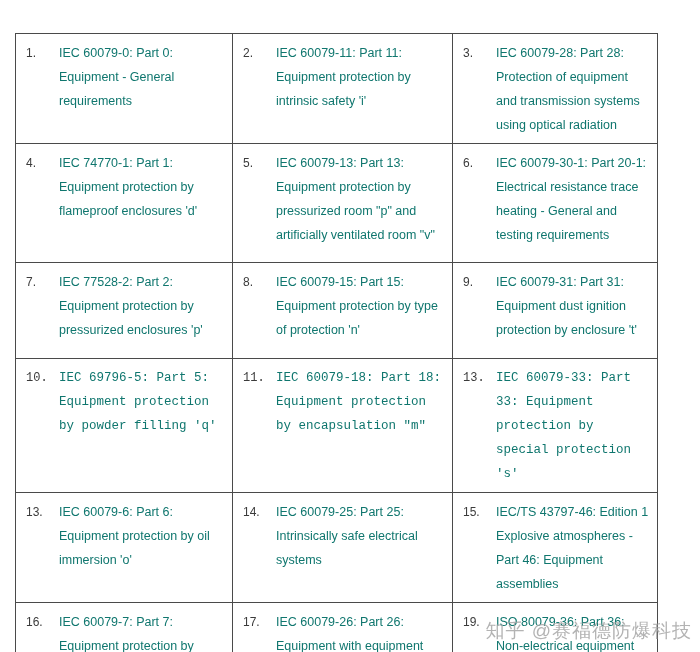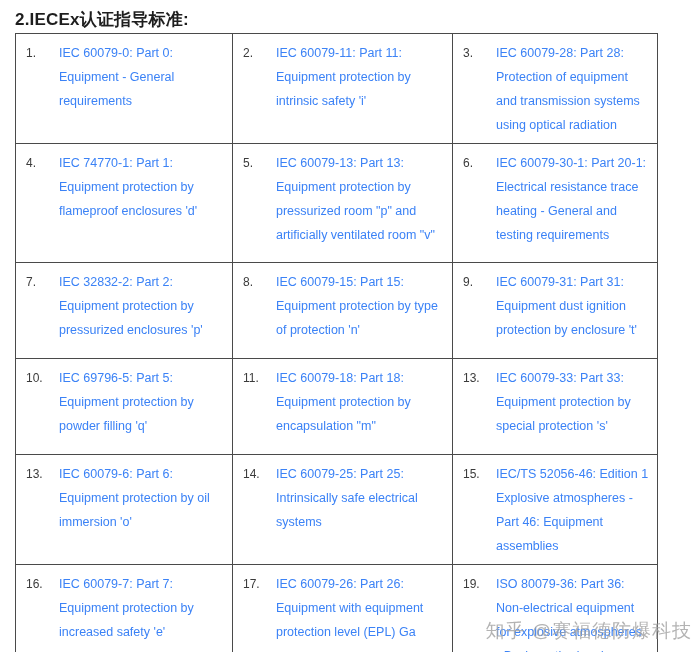--- a/index.html
+++ b/index.html
@@ -33,56 +33,55 @@
   table.std-table col.c2 { width: 220px; }
   table.std-table col.c3 { width: 205px; }
   table.std-table td {
     border: 1px solid #4a4a4a;
     vertical-align: top;
     padding: 7px 8px 6px 10px;
   }
   tr.r1 td { height: 95px; }
   tr.r2 td { height: 119px; }
   tr.r3 td { height: 96px; }
-  tr.r4 td { height: 96px; }
+  tr.r4 td { height: 96px; font-family: Liberation Mono, monospace; }
   tr.r5 td { height: 96px; }
   tr.r6 td { height: 106px; }
   .cell-inner {
     display: flex;
     align-items: flex-start;
   }
   .num {
     flex: 0 0 33px;
     font-size: 12px;
     color: #3b3b3b;
     line-height: 24px;
   }
   .txt {
     flex: 1 1 auto;
     font-size: 12.5px;
-    color: #3b82f6;
+    color: #0f766e;
     line-height: 24px;
   }
   .watermark {
     position: absolute;
     right: 8px;
     top: 618px;
     font-size: 19px;
     color: #a6a6a6;
     opacity: 0.85;
     white-space: nowrap;
     letter-spacing: 1px;
   }
 </style>
 </head>
 <body>
 
 <div class="page">
 
-  <div class="doc-title">2.IECEx认证指导标准:</div>
 
   <table class="std-table">
     <colgroup>
         <col class="c1">
         <col class="c2">
         <col class="c3">
       </colgroup>
     <tbody>
       <tr class="r1">
         <td>
@@ -121,21 +120,21 @@
             <div class="cell-inner">
           <span class="num">6.</span>
           <span class="txt">IEC 60079-30-1: Part 20-1: Electrical resistance trace heating - General and testing requirements</span>
         </div>
           </td>
       </tr>
       <tr class="r3">
         <td>
             <div class="cell-inner">
           <span class="num">7.</span>
-          <span class="txt">IEC 32832-2: Part 2: Equipment protection by pressurized enclosures 'p'</span>
+          <span class="txt">IEC 77528-2: Part 2: Equipment protection by pressurized enclosures 'p'</span>
         </div>
           </td>
         <td>
             <div class="cell-inner">
           <span class="num">8.</span>
           <span class="txt">IEC 60079-15: Part 15: Equipment protection by type of protection 'n'</span>
         </div>
           </td>
         <td>
             <div class="cell-inner">
@@ -173,21 +172,21 @@
           </td>
         <td>
             <div class="cell-inner">
           <span class="num">14.</span>
           <span class="txt">IEC 60079-25: Part 25: Intrinsically safe electrical systems</span>
         </div>
           </td>
         <td>
             <div class="cell-inner">
           <span class="num">15.</span>
-          <span class="txt">IEC/TS 52056-46: Edition 1 Explosive atmospheres - Part 46: Equipment assemblies</span>
+          <span class="txt">IEC/TS 43797-46: Edition 1 Explosive atmospheres - Part 46: Equipment assemblies</span>
         </div>
           </td>
       </tr>
       <tr class="r6">
         <td>
             <div class="cell-inner">
           <span class="num">16.</span>
           <span class="txt">IEC 60079-7: Part 7: Equipment protection by increased safety 'e'</span>
         </div>
           </td>

